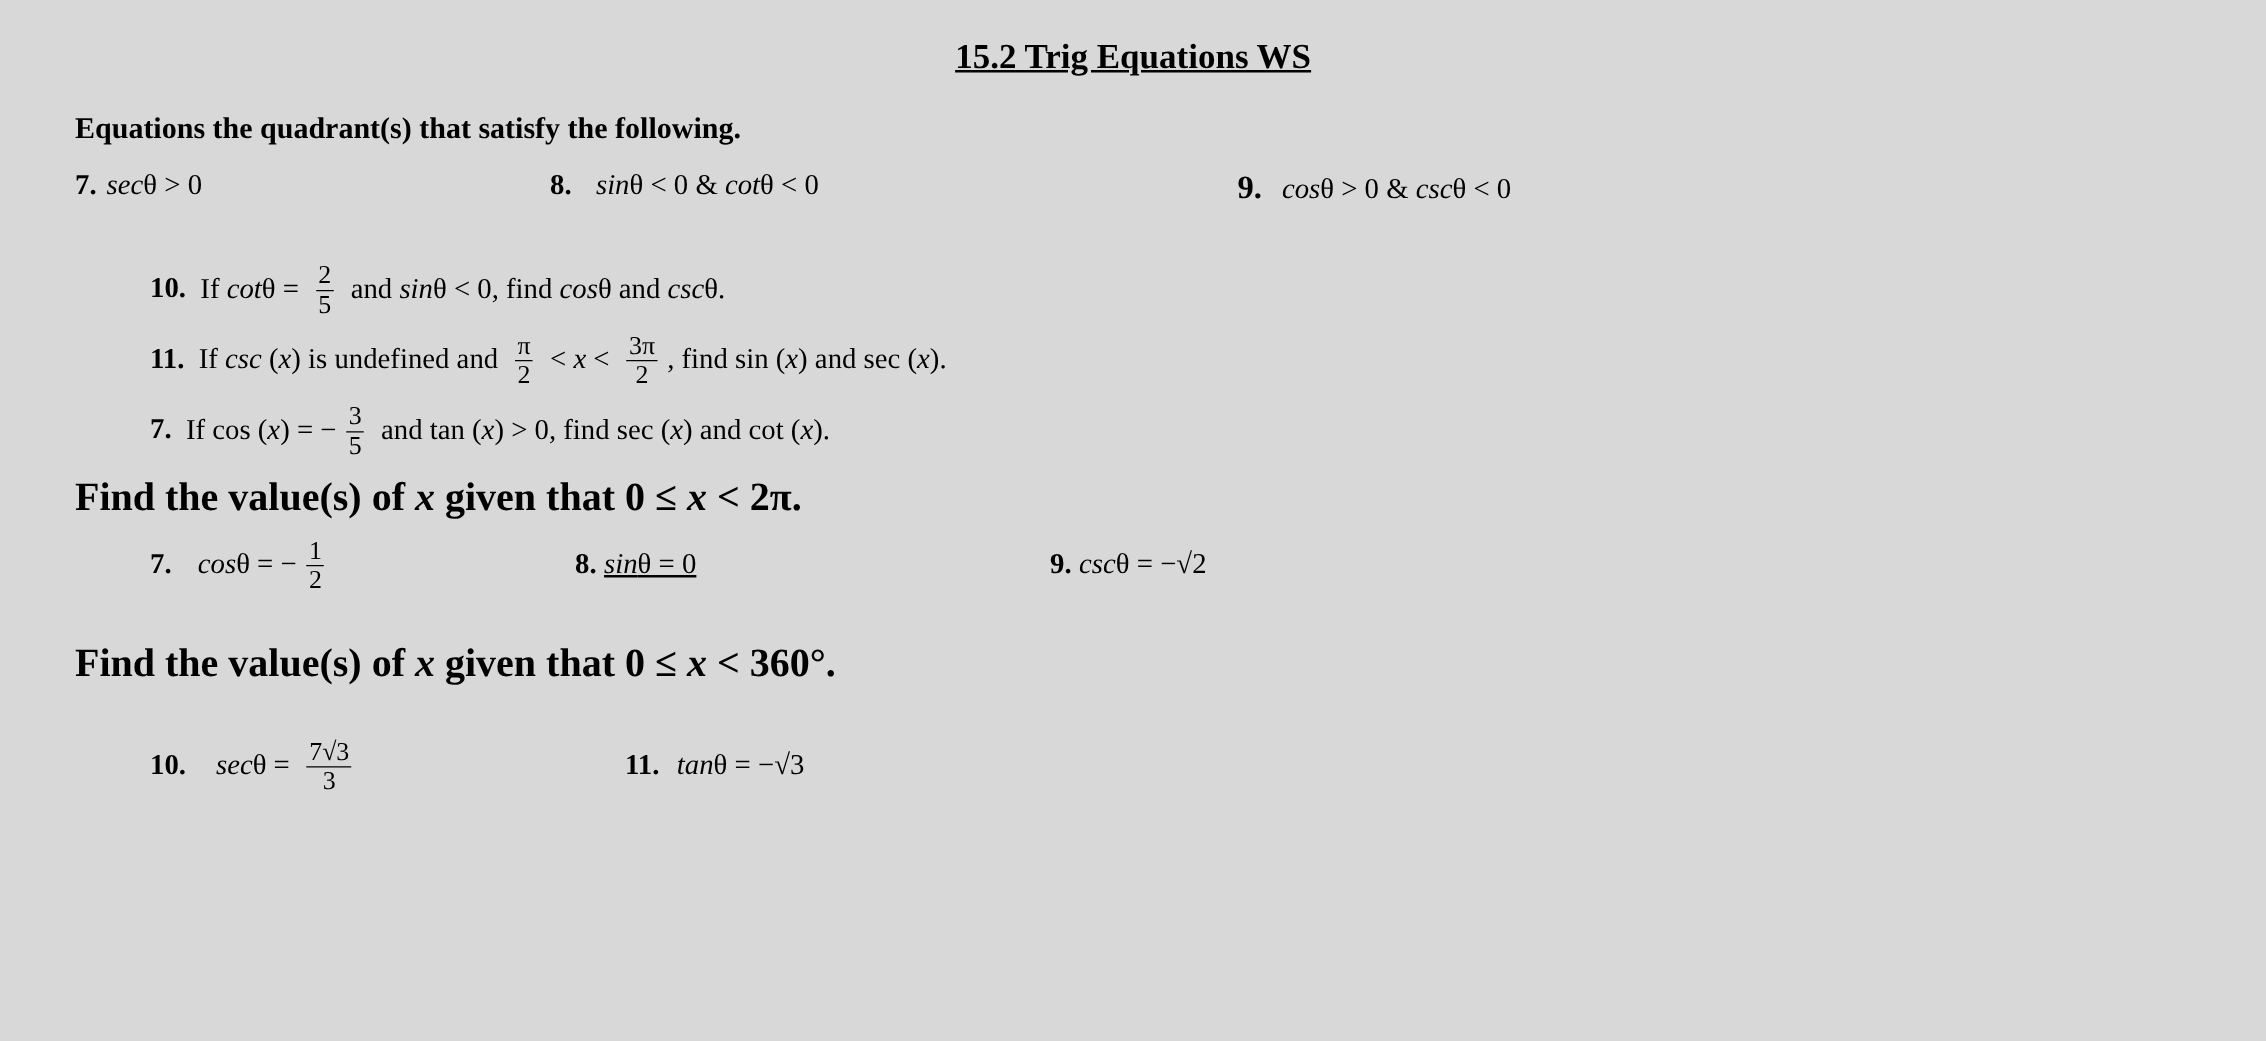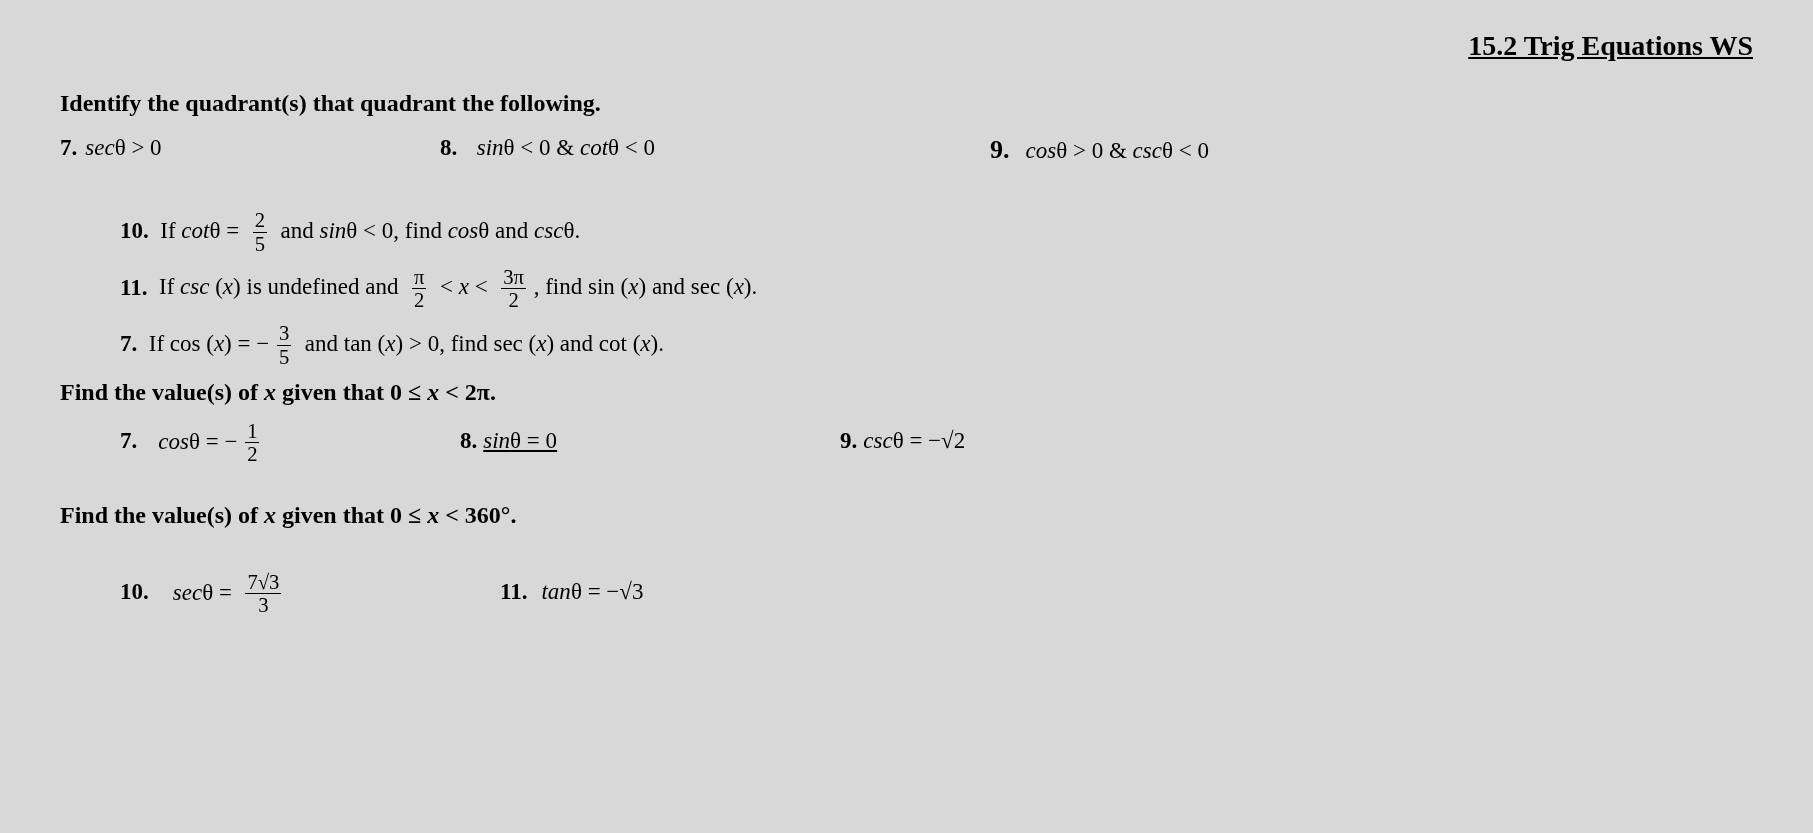--- a/index.html
+++ b/index.html
@@ -15,21 +15,21 @@
       display: flex;
       justify-content: center;
       align-items: flex-start;
       padding: 30px 60px;
     }
     .page {
       width: 100%;
       max-width: 1700px;
     }
     .title {
-      text-align: right;
+      text-align: center;
       font-size: 28px;
       font-weight: bold;
       text-decoration: underline;
       margin-bottom: 28px;
     }
     .section-header {
       font-size: 24px;
       font-weight: bold;
       margin-bottom: 18px;
     }
@@ -60,21 +60,21 @@
     .np-item {
       font-size: 23px;
       margin-bottom: 10px;
       line-height: 1.7;
     }
     .np-num {
       font-weight: bold;
     }
 
     .find-section {
-      font-size: 24px;
+      font-size: 32px;
       font-weight: bold;
       margin-bottom: 14px;
     }
     .find-row {
       display: flex;
       flex-direction: row;
       align-items: baseline;
       margin-left: 60px;
       margin-bottom: 16px;
       gap: 0;
@@ -123,21 +123,21 @@
       text-align: center;
     }
   </style>
 </head>
 <body>
 
 <div class="page">
 
   <div class="title">15.2 Trig Equations WS</div>
 
-  <div class="section-header">Identify the quadrant(s) that quadrant the following.</div>
+  <div class="section-header">Equations the quadrant(s) that satisfy the following.</div>
 
   <div class="problems-row">
     <div class="problem-item col1">
       <span class="problem-item-num">7.</span>
       <span>
         <i>sec</i>θ &gt; 0
       </span>
     </div>
     <div class="problem-item col2">
       <span class="problem-item-num">8.</span>

